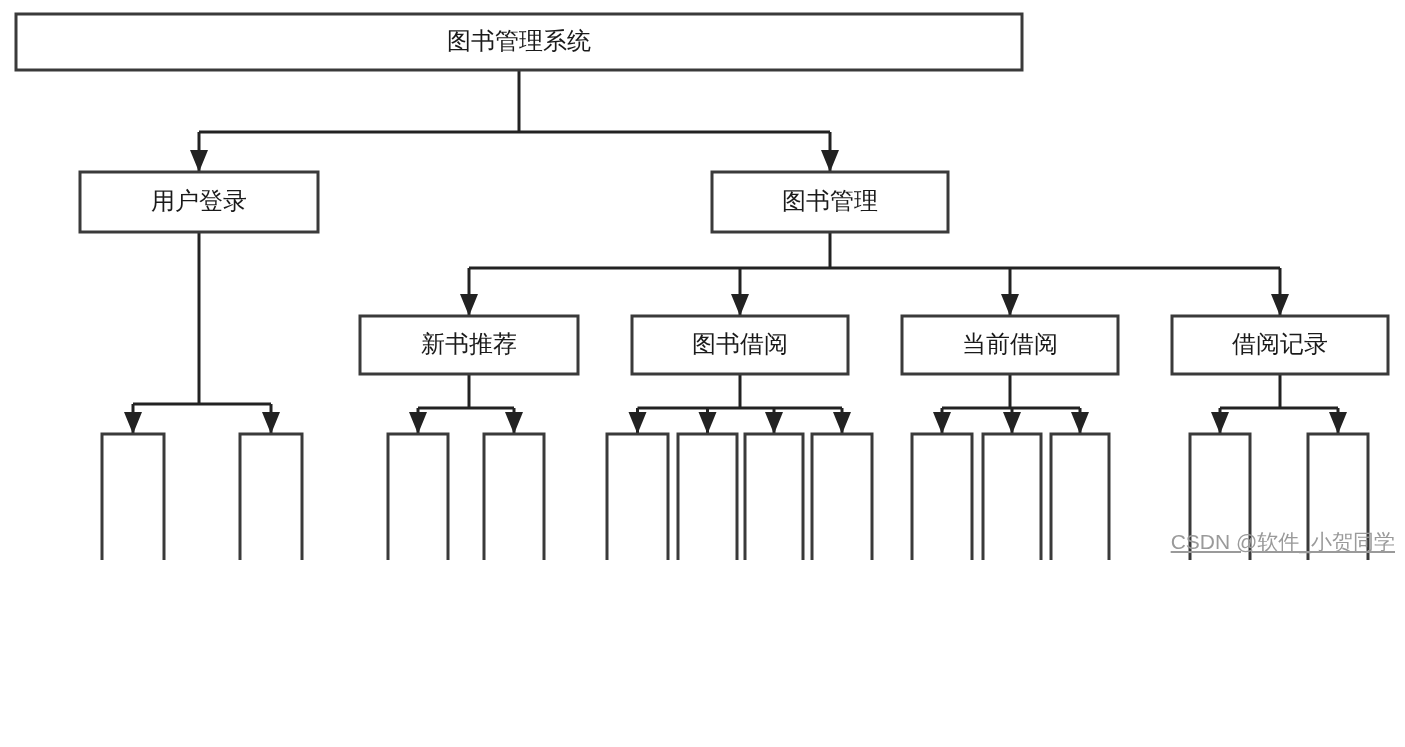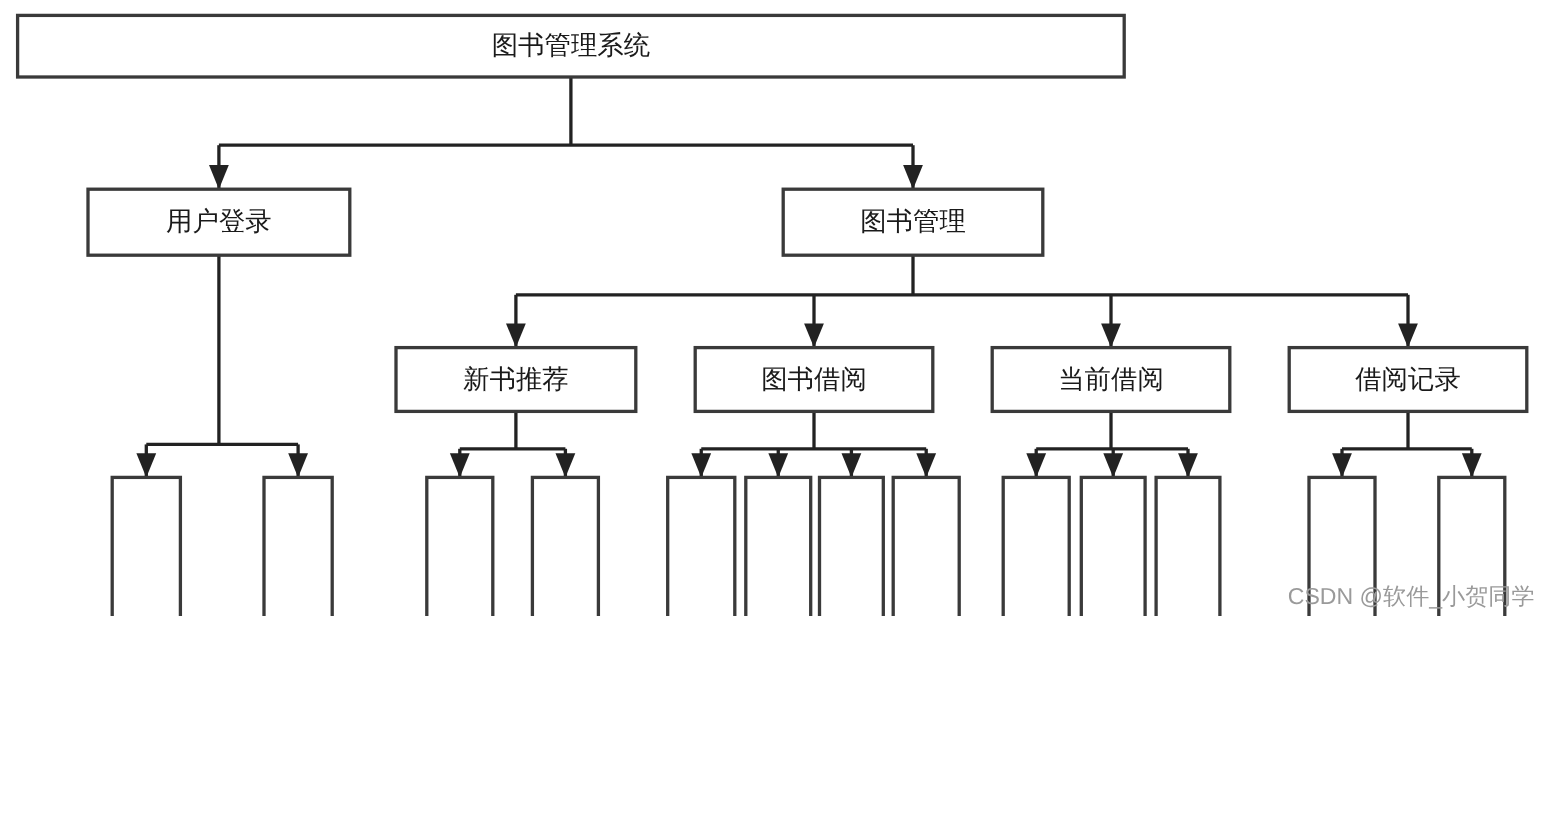--- a/index.html
+++ b/index.html
@@ -58,20 +58,21 @@
     pointer-events: none;
   }
   .watermark {
     position: absolute;
     right: 10px;
     bottom: 4px;
     font-family: "Liberation Sans", "DejaVu Sans", sans-serif;
     font-size: 21px;
     color: #9a9a9a;
     white-space: nowrap;
+    text-decoration: underline;
   }
 </style>
 </head>
 <body>
 
 <div id="diagram-root">
 
   <svg id="flowchart" viewBox="0 0 1405 747">
     <g id="connectors-layer">
         <line x1="519" y1="70" x2="519" y2="132" class="connector"></line>

